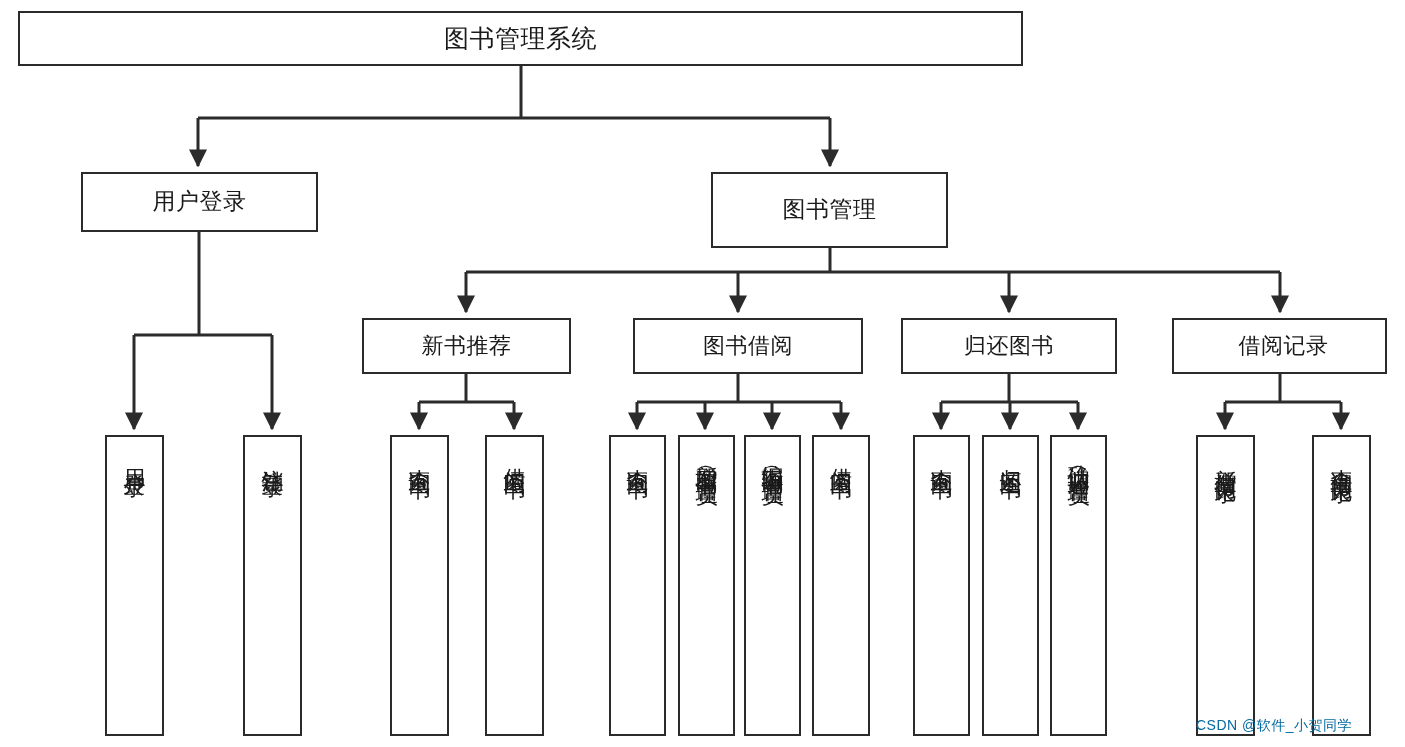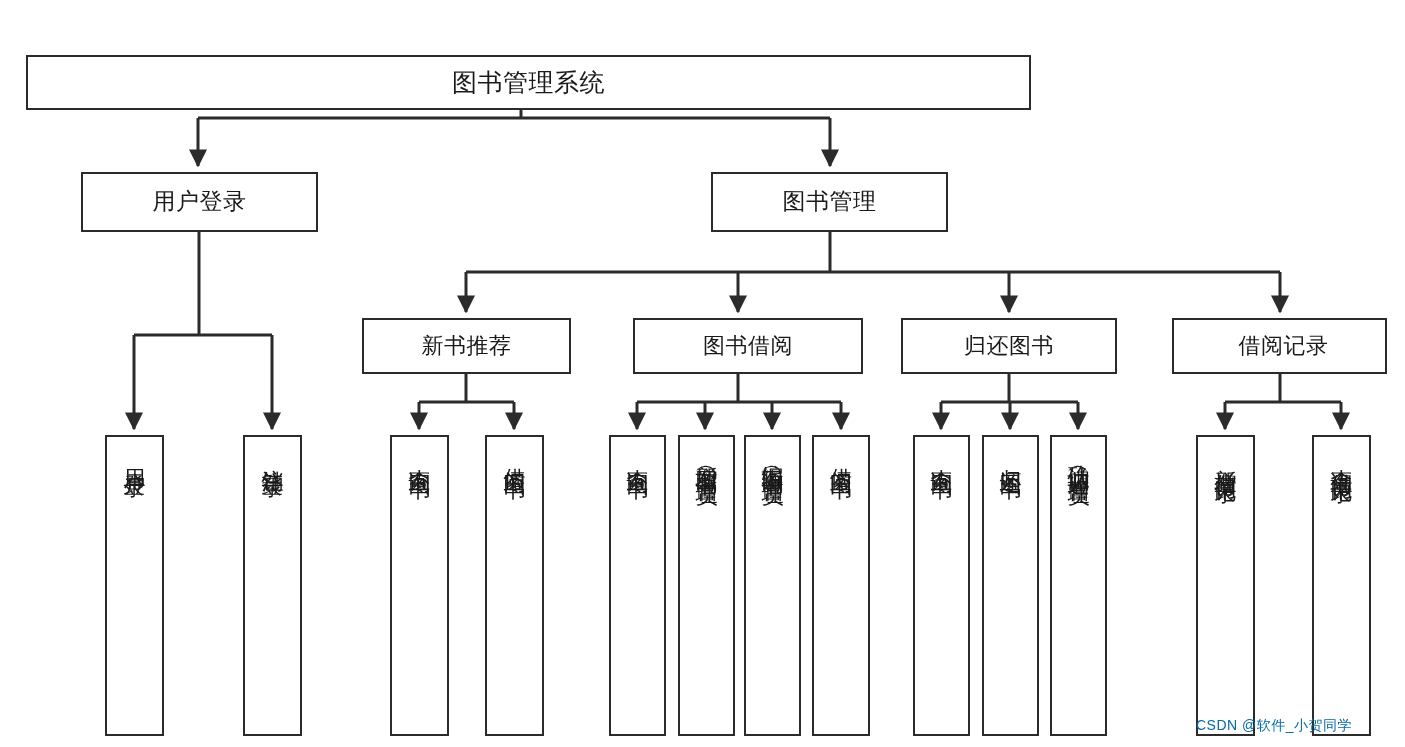--- a/index.html
+++ b/index.html
@@ -120,28 +120,28 @@
       <path d="M 1010 402 L 1010 429" marker-end="url(#arrow)"></path>
       <path d="M 1078 402 L 1078 429" marker-end="url(#arrow)"></path>
 
       <path d="M 1280 374 L 1280 402"></path>
       <path d="M 1225 402 L 1341 402"></path>
       <path d="M 1225 402 L 1225 429" marker-end="url(#arrow)"></path>
       <path d="M 1341 402 L 1341 429" marker-end="url(#arrow)"></path>
     </g>
   </svg>
 
-  <div class="node horiz" id="node-root" style="left:26px; top:11px; width:1005px; height:55px;margin-top:44px;">
+  <div class="node horiz" id="node-root" style="left:18px; top:11px; width:1005px; height:55px;">
     <span class="label">图书管理系统</span>
   </div>
 
   <div class="node horiz level1" style="left:81px; top:172px; width:237px; height:60px;">
     <span class="label">用户登录</span>
   </div>
-  <div class="node horiz level1" style="left:711px; top:172px; width:237px; height:60px;">
+  <div class="node horiz level1" style="left:711px; top:172px; width:237px; height:76px;">
     <span class="label">图书管理</span>
   </div>
 
   <div class="node horiz level2" style="left:362px; top:318px; width:209px; height:56px;">
     <span class="label">新书推荐</span>
   </div>
   <div class="node horiz level2" style="left:633px; top:318px; width:230px; height:56px;">
     <span class="label">图书借阅</span>
   </div>
   <div class="node horiz level2" style="left:901px; top:318px; width:216px; height:56px;">

